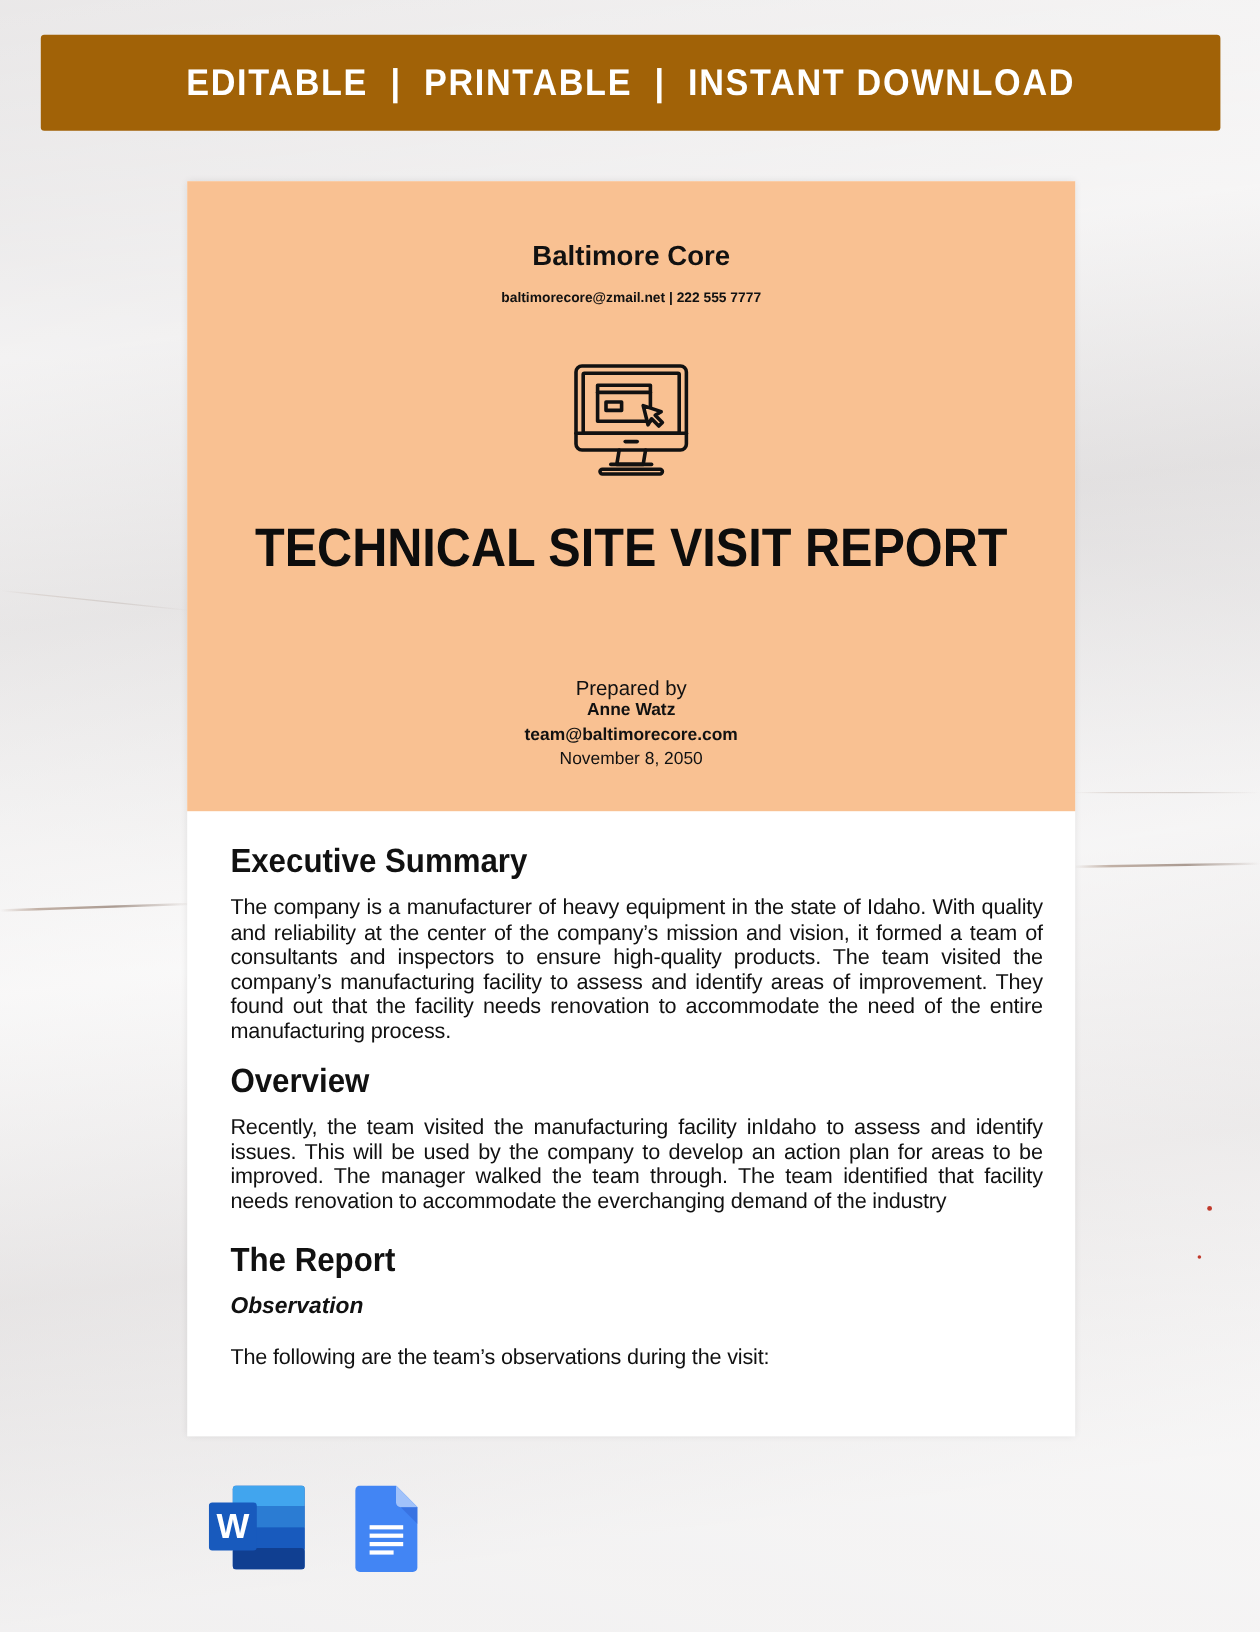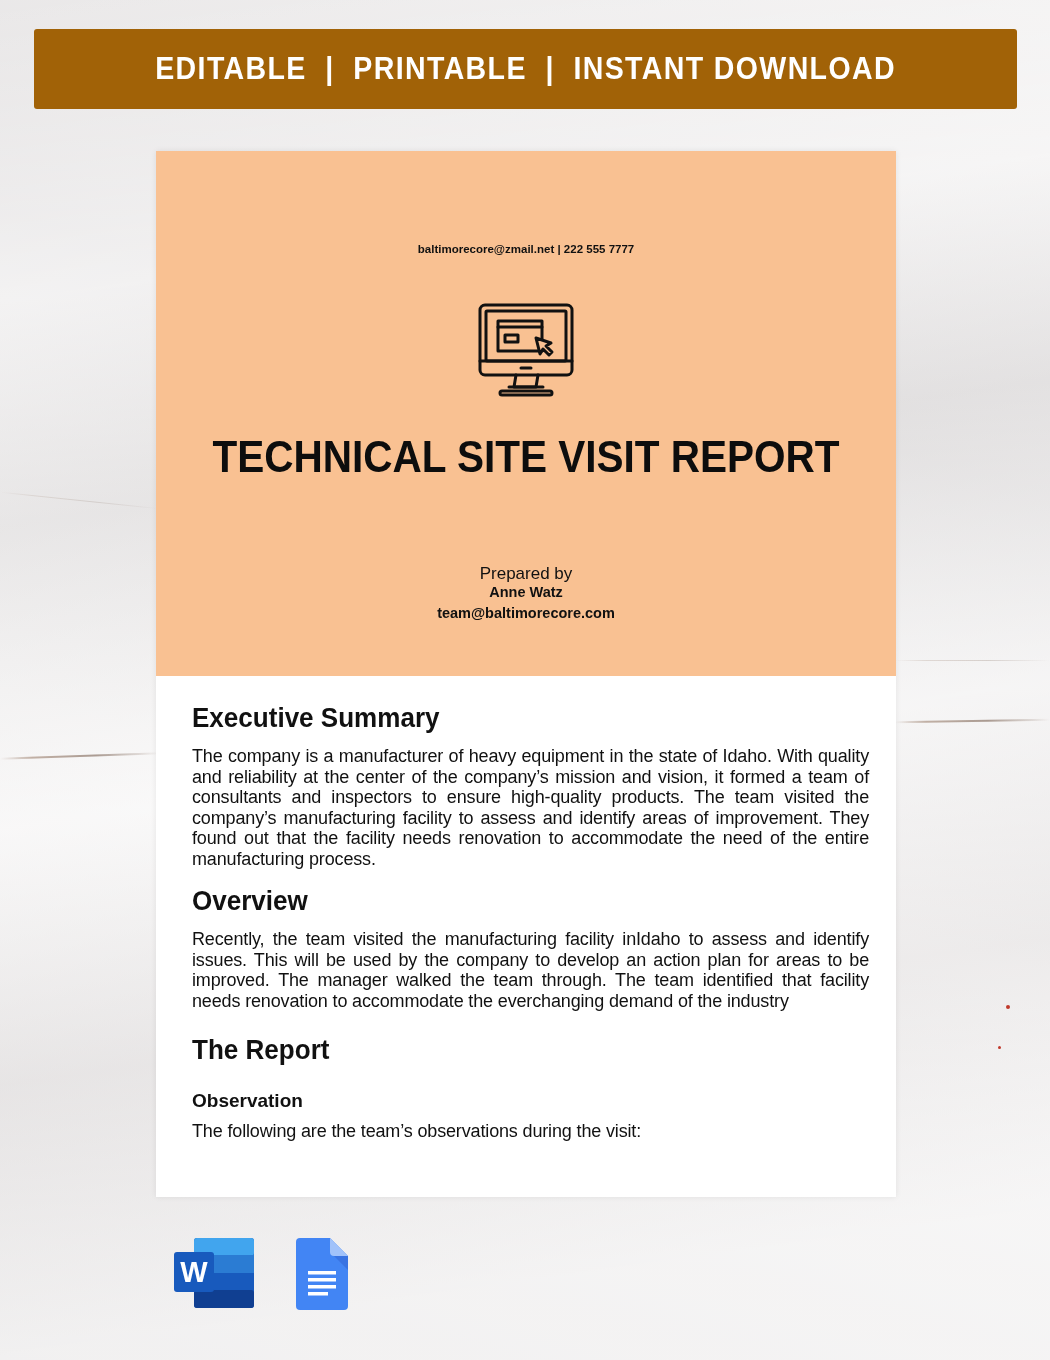--- a/index.html
+++ b/index.html
@@ -91,21 +91,21 @@
       text-align: justify;
       letter-spacing: -0.15px;
     }
     .h2 { font-size: 19px; font-weight: bold; }
 
     .sec-exec-title { position: absolute; top: 26px; left: 0; }
     .sec-exec-body { position: absolute; top: 70px; left: 0; width: 677px; }
     .sec-over-title { position: absolute; top: 209px; left: 0; }
     .sec-over-body { position: absolute; top: 253px; left: 0; width: 677px; }
     .sec-report-title { position: absolute; top: 358px; left: 0; }
-    .sec-obs-title { position: absolute; top: 414px; left: 0; }
+    .sec-obs-title { position: absolute; top: 402px; left: 0; font-style: italic; }
     .sec-obs-body { position: absolute; top: 445px; left: 0; width: 677px; }
 
     .word-icon { position: absolute; left: 174px; top: 1238px; width: 80px; height: 70px; }
     .gdocs-icon { position: absolute; left: 296px; top: 1238px; width: 52px; height: 72px; }
   </style>
 </head>
 <body>
 
 <div class="marble-vein vein-1"></div>
 <div class="marble-vein vein-2"></div>
@@ -113,40 +113,42 @@
 <div class="marble-vein vein-4"></div>
 <div class="dot-red" style="left:1006px; top:1005px;"></div>
 <div class="dot-red" style="left:998px; top:1046px; width:3px; height:3px;"></div>
 
 <div class="banner">
   <div class="banner-text" style="white-space:pre;">EDITABLE  |  PRINTABLE  |  INSTANT DOWNLOAD</div>
 </div>
 
 <div class="doc">
   <div class="cover">
+    <div class="company-name">Baltimore Core</div>
     <div class="company-contact">baltimorecore@zmail.net | 222 555 7777</div>
 
     <svg class="monitor-icon" viewBox="0 0 96 94" fill="none" stroke="#111" stroke-width="3" stroke-linejoin="round" stroke-linecap="round">
       <rect x="2" y="2" width="92" height="70" rx="5"></rect>
       <rect x="8" y="8" width="80" height="50" rx="1"></rect>
       <line x1="2" y1="58" x2="94" y2="58"></line>
       <line x1="43" y1="65" x2="53" y2="65"></line>
       <path d="M38 72 L36 84 L58 84 L60 72"></path>
       <rect x="22" y="88" width="52" height="4" rx="2"></rect>
       <path d="M31 84 L65 84"></path>
       <rect x="20" y="18" width="44" height="30"></rect>
       <line x1="20" y1="24" x2="64" y2="24"></line>
       <rect x="27" y="32" width="13" height="7"></rect>
       <path d="M58 35 L62 51 L65 46 L71 52 L74 49 L68 43 L73 40 Z" fill="#f9c192"></path>
     </svg>
 
     <div class="report-title">TECHNICAL SITE VISIT REPORT</div>
     <div class="prep-label">Prepared by</div>
     <div class="prep-name">Anne Watz</div>
     <div class="prep-email">team@baltimorecore.com</div>
+    <div class="prep-date">November 8, 2050</div>
   </div>
 
   <div class="content">
     <div class="h1 sec-exec-title">Executive Summary</div>
     <p class="para sec-exec-body">The company is a manufacturer of heavy equipment in the state of Idaho. With quality and reliability at the center of the company’s mission and vision, it formed a team of consultants and inspectors to ensure high-quality products. The team visited the company’s manufacturing facility to assess and identify areas of improvement. They found out that the facility needs renovation to accommodate the need of the entire manufacturing process.</p>
 
     <div class="h1 sec-over-title">Overview</div>
     <p class="para sec-over-body">Recently, the team visited the manufacturing facility inIdaho to assess and identify issues. This will be used by the company to develop an action plan for areas to be improved. The manager walked the team through. The team identified that facility needs renovation to accommodate the everchanging demand of the industry</p>
 
     <div class="h1 sec-report-title">The Report</div>

